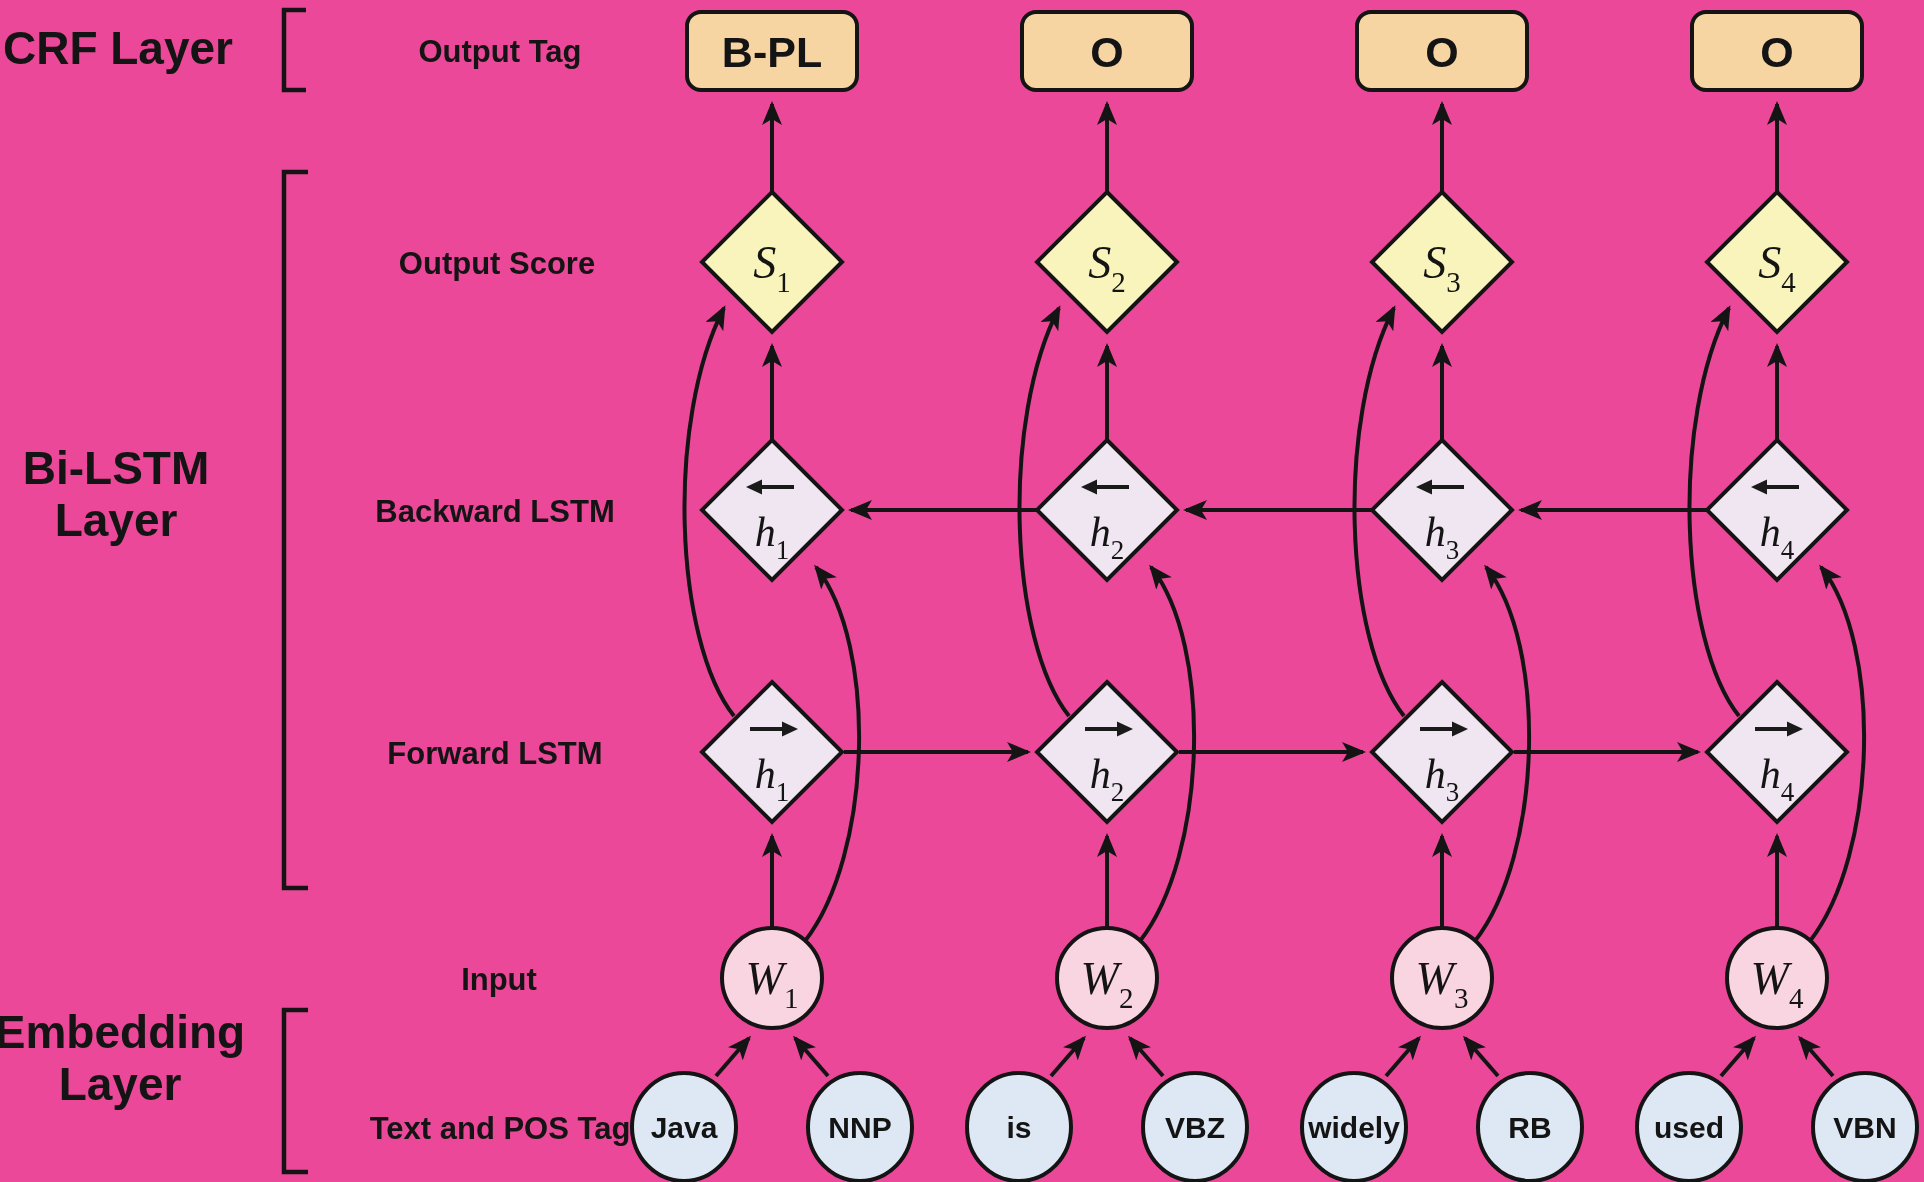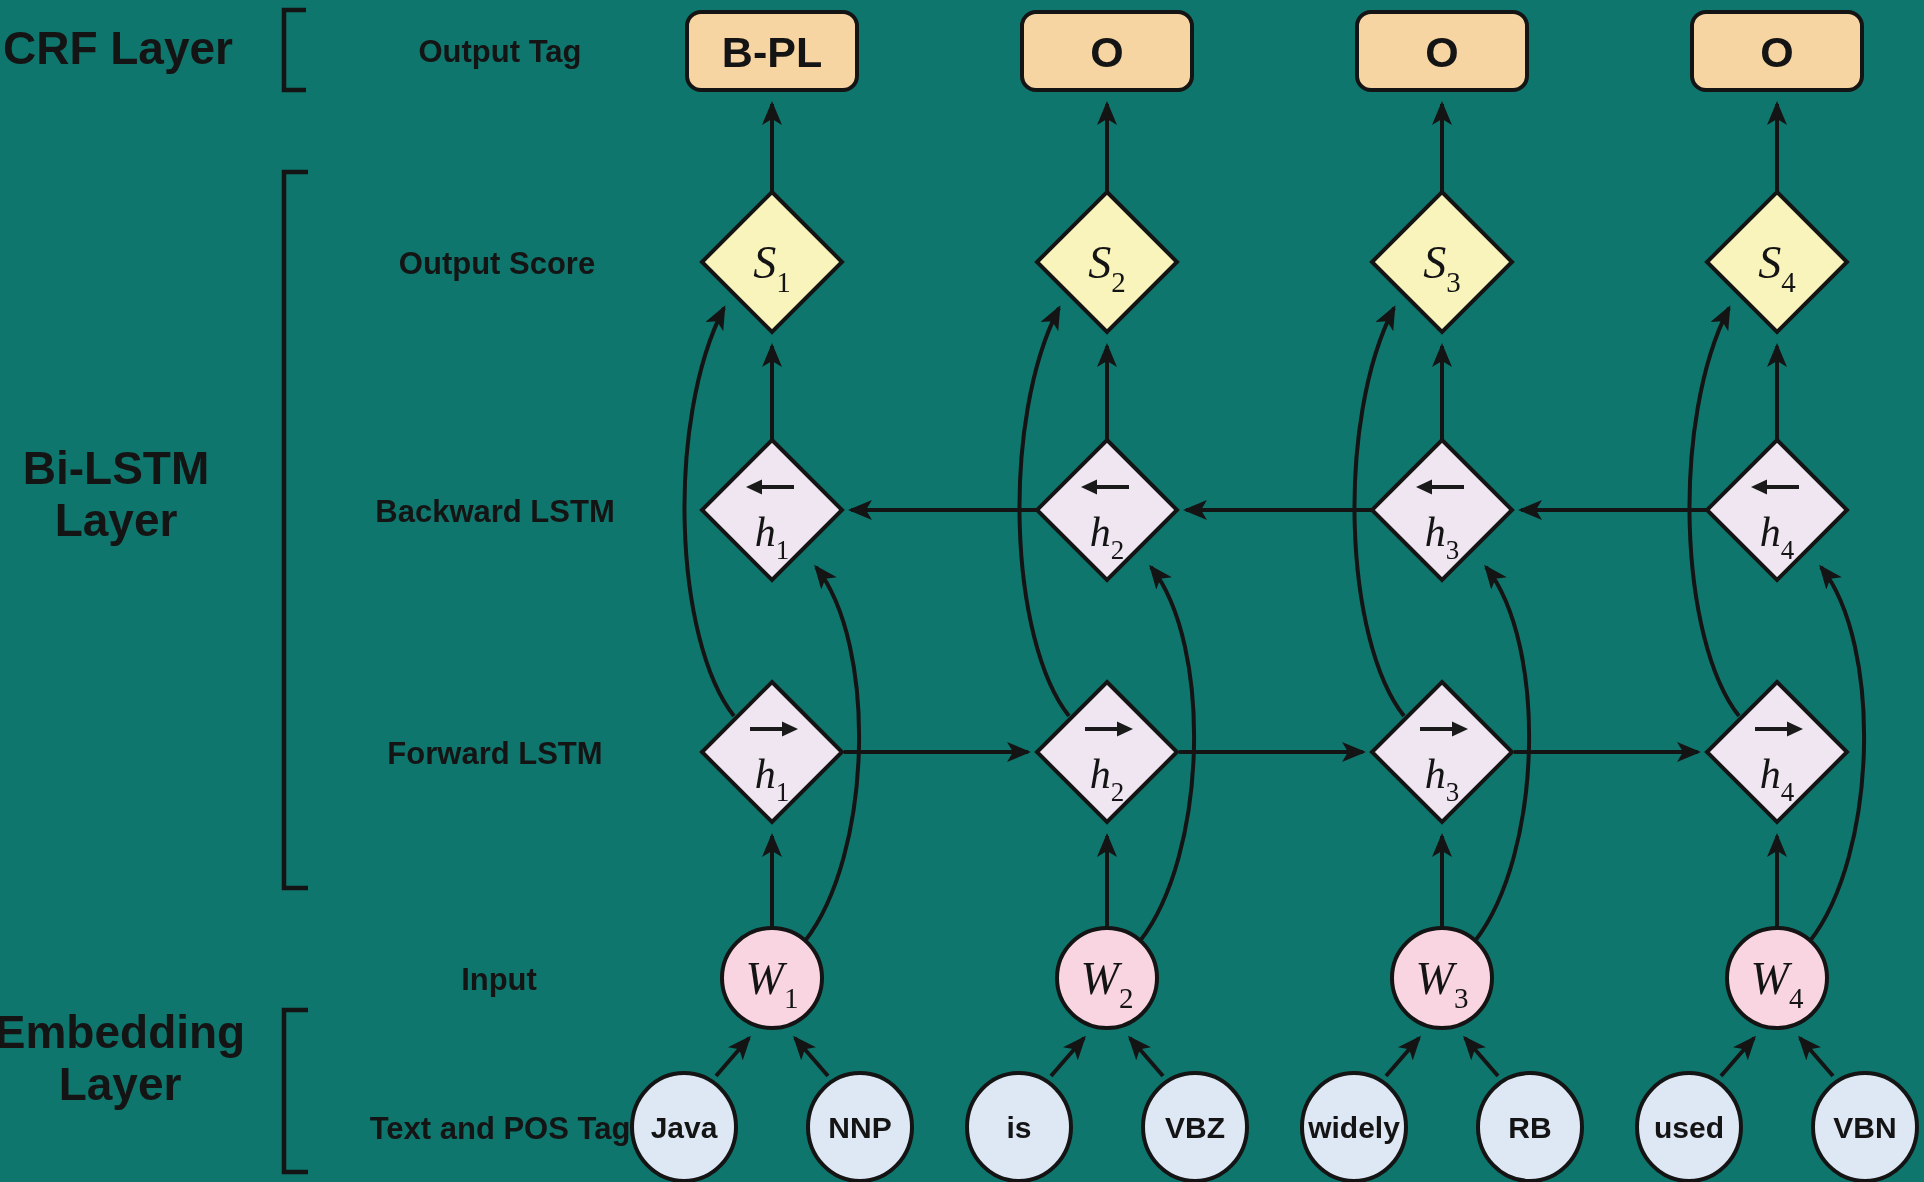--- a/index.html
+++ b/index.html
@@ -1,16 +1,16 @@
 <!DOCTYPE html>
 <html><head>
 <meta charset="utf-8">
 <style>
   html,body{margin:0;padding:0;background:#ffffff;}
-  .stage{width:1924px;height:1182px;background:#0f766e;position:relative;overflow:hidden;}
+  .stage{width:1924px;height:1182px;background:#ec4899;position:relative;overflow:hidden;}
   svg{display:block;}
   .shape{stroke:#141414;stroke-width:4;}
   .arrow{stroke:#141414;stroke-width:4;fill:none;}
   .glyph-line{stroke:#1a1a1a;stroke-width:4;fill:none;}
   .glyph-head{fill:#1a1a1a;stroke:none;}
   .bracket{stroke:#141414;stroke-width:4.5;fill:none;}
   .layer-label{font-family:"Liberation Sans","DejaVu Sans",sans-serif;font-weight:bold;font-size:46px;fill:#141414;}
   .row-label{font-family:"Liberation Sans","DejaVu Sans",sans-serif;font-weight:bold;font-size:31px;fill:#141414;}
   .tag-label{font-family:"Liberation Sans","DejaVu Sans",sans-serif;font-weight:bold;font-size:43px;fill:#141414;}
   .word-label{font-family:"Liberation Sans","DejaVu Sans",sans-serif;font-weight:bold;font-size:30px;fill:#141414;}

